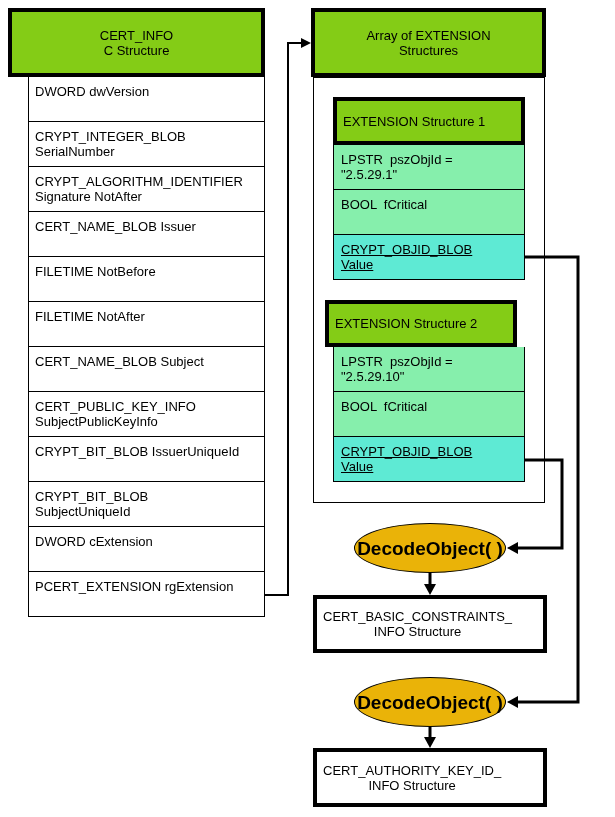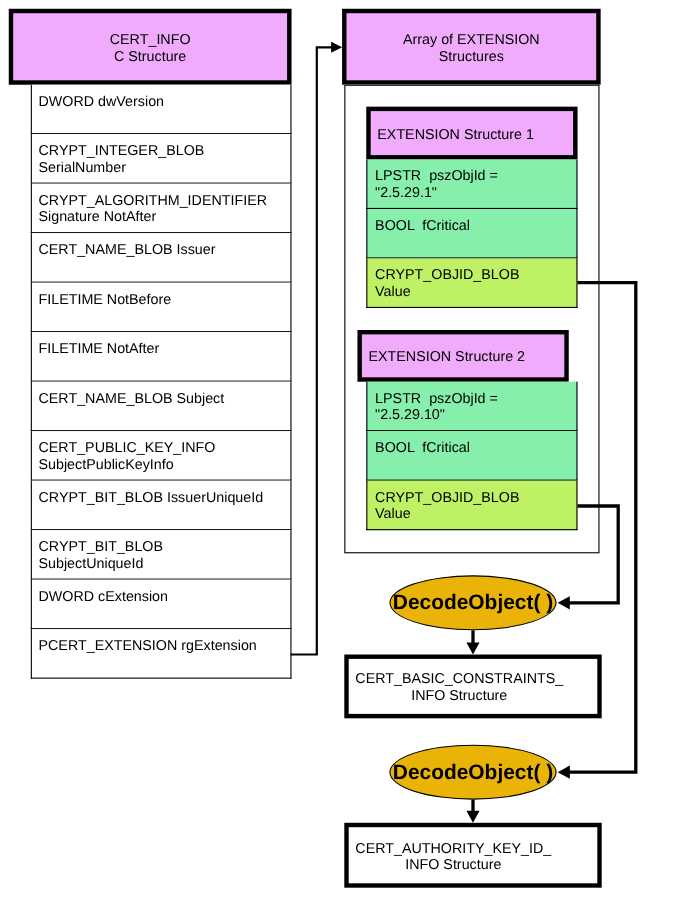--- a/index.html
+++ b/index.html
@@ -10,21 +10,21 @@
     background: #ffffff;
     font-family: "Liberation Sans", sans-serif;
     font-size: 13px;
     line-height: 15px;
     color: #000;
   }
   .abs { position: absolute; box-sizing: border-box; }
   .txt { white-space: pre-wrap; }
   .box-thick {
     border: 4px solid #000;
-    background: #f0abfc;
+    background: #84cc16;
   }
   .hdr-center {
     display: flex;
     align-items: center;
     justify-content: center;
     text-align: center;
   }
   .vcenter {
     display: flex;
     align-items: center;
@@ -44,21 +44,21 @@
   
   .ext-row {
     box-sizing: border-box;
     height: 45px;
     border-left: 1px solid #000;
     border-right: 1px solid #000;
     border-bottom: 1px solid #000;
     padding: 7px 4px 0 7px;
     background: #86efac;
   }
-  .ext-row.shaded { background: #bef264; }
+  .ext-row.shaded { background: #5eead4; text-decoration: underline; }
   .ext-title {
     padding-left: 6px;
   }
   .ellipse {
     border: 1px solid #000;
     border-radius: 50%;
     background: #eab308;
     display: flex;
     align-items: center;
     justify-content: center;

